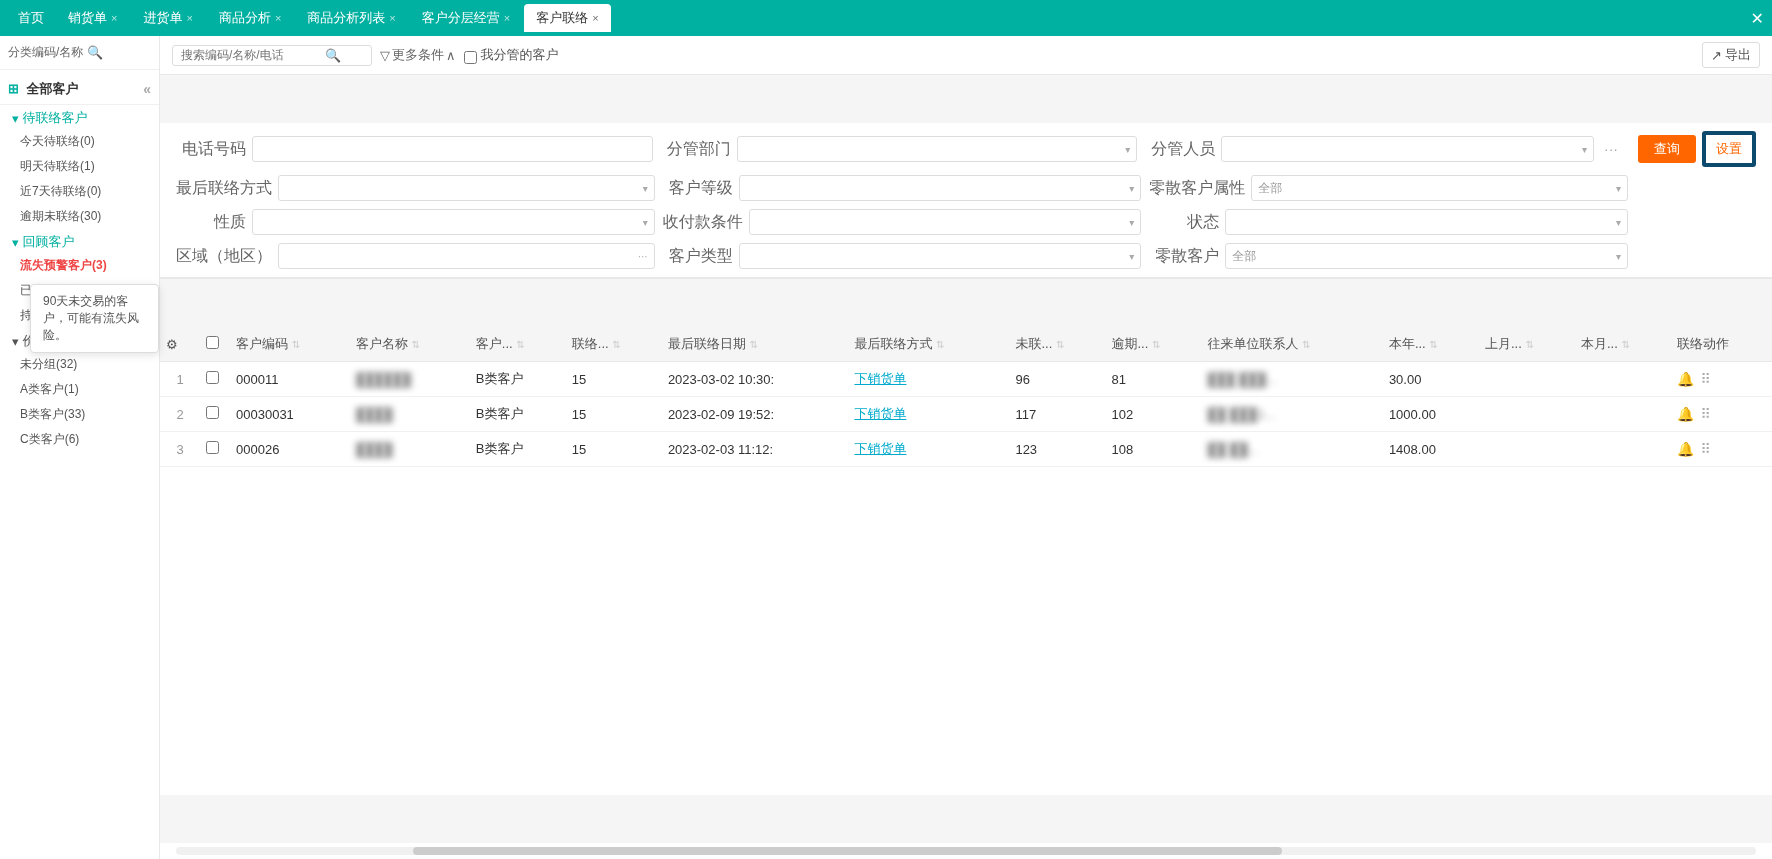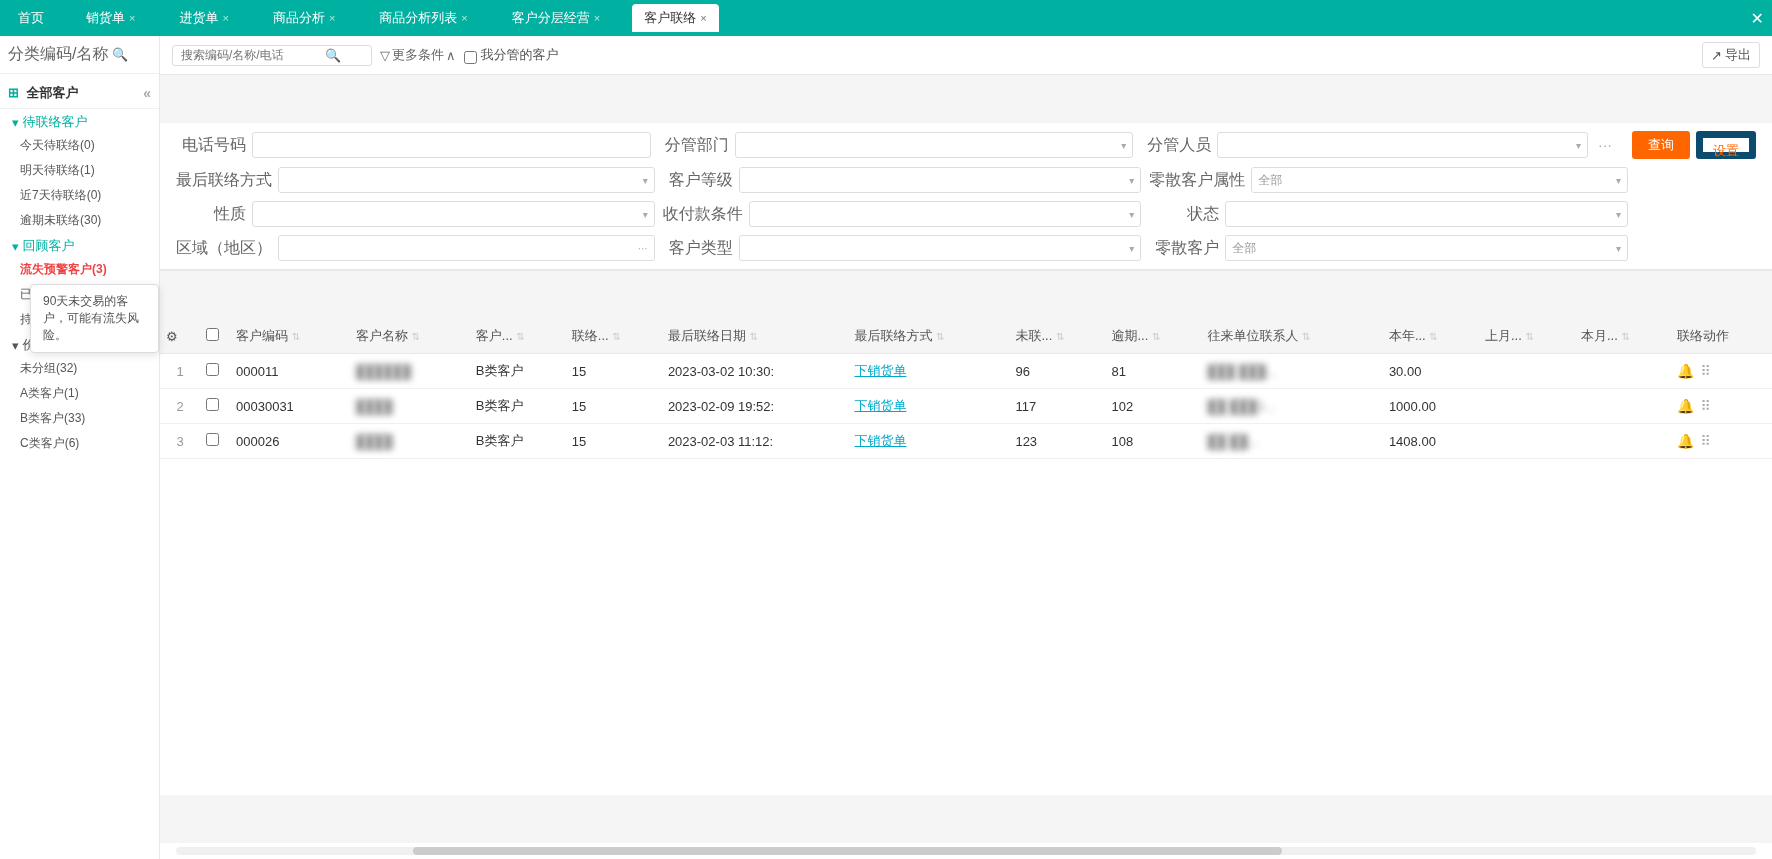--- a/index.html
+++ b/index.html
@@ -5,21 +5,21 @@
     * { box-sizing: border-box; margin: 0; padding: 0; font-family: 'Microsoft YaHei', Arial, sans-serif; font-size: 13px; }
     body { background: #f5f5f5; overflow: hidden; }
 
     
     .tab-bar {
       display: flex;
       align-items: center;
       background: #00b0a0;
       height: 36px;
       padding: 0 8px;
-      gap: 20px;
+      gap: 2px;
     }
     .tab-item {
       display: flex;
       align-items: center;
       padding: 0 12px;
       height: 28px;
       border-radius: 4px 4px 0 0;
       cursor: pointer;
       color: #fff;
       font-size: 13px;
@@ -70,21 +70,21 @@
       display: flex;
       align-items: center;
       border-bottom: 1px solid #f0f0f0;
       gap: 4px;
     }
     .sidebar-search-icon {
       color: #aaa;
       font-size: 13px;
     }
     .sidebar-search-label {
-      font-size: 16px;
+      font-size: 12px;
       color: #666;
     }
     .sidebar-content {
       flex: 1;
       overflow-y: auto;
       padding: 4px 0;
     }
     .sidebar-group-title {
       font-size: 12px;
       color: #00b0a0;
@@ -249,26 +249,26 @@
       border: none;
       border-radius: 3px;
       padding: 4px 16px;
       font-size: 13px;
       cursor: pointer;
       height: 28px;
     }
     .btn-settings {
       background: #fff;
       color: #ff6600;
-      border: 7px solid #0c4a6e;
+      border: 4px solid #0c4a6e;
       border-radius: 3px;
       padding: 4px 10px;
       font-size: 13px;
       cursor: pointer;
-      height: 28px;
+      height: 36px;
     }
     .dotdotdot { color: #aaa; font-size: 14px; cursor: pointer; padding: 0 4px; }
 
     
     .table-container {
       flex: 1;
       overflow: auto;
       background: #fff;
       margin: 0;
     }

